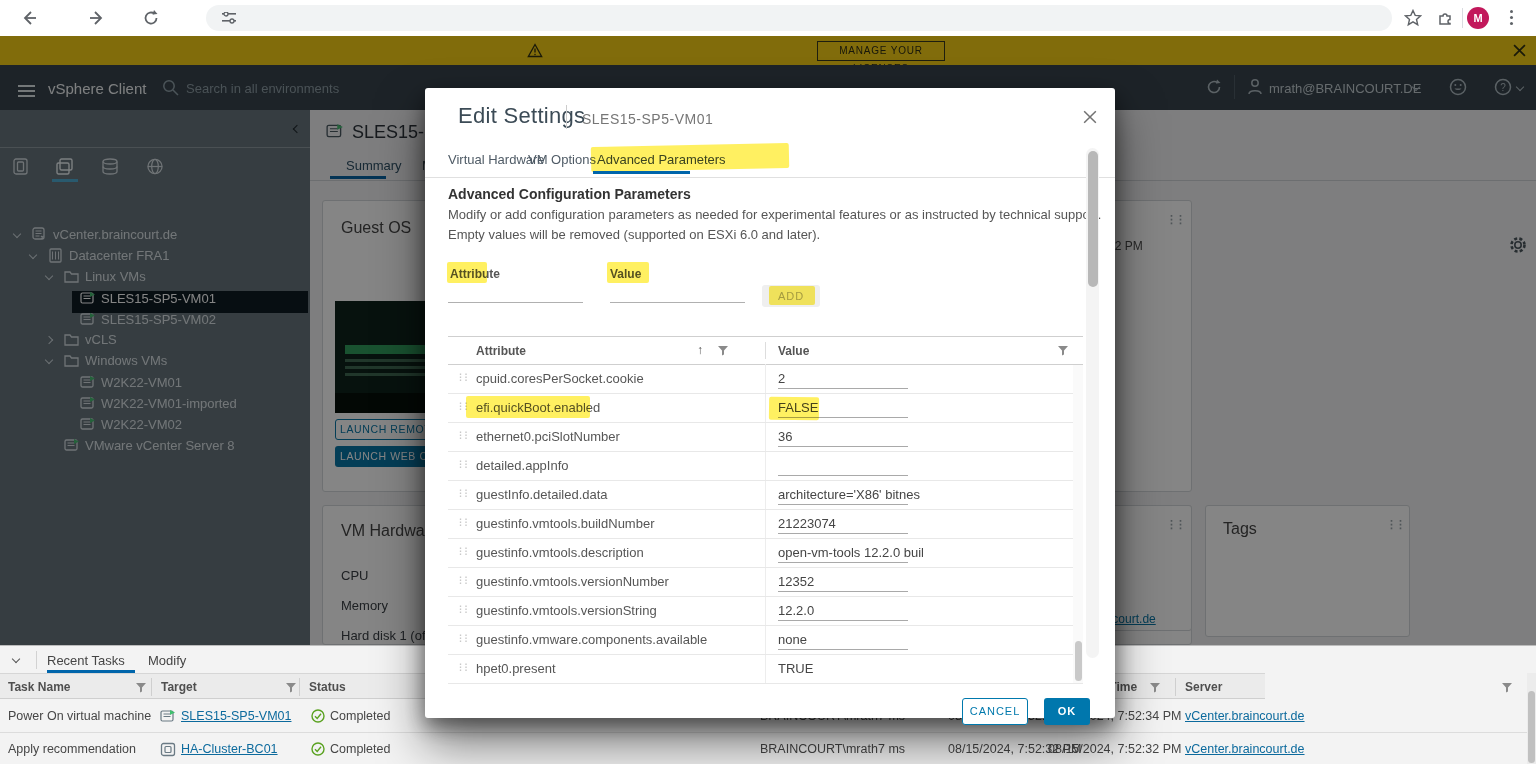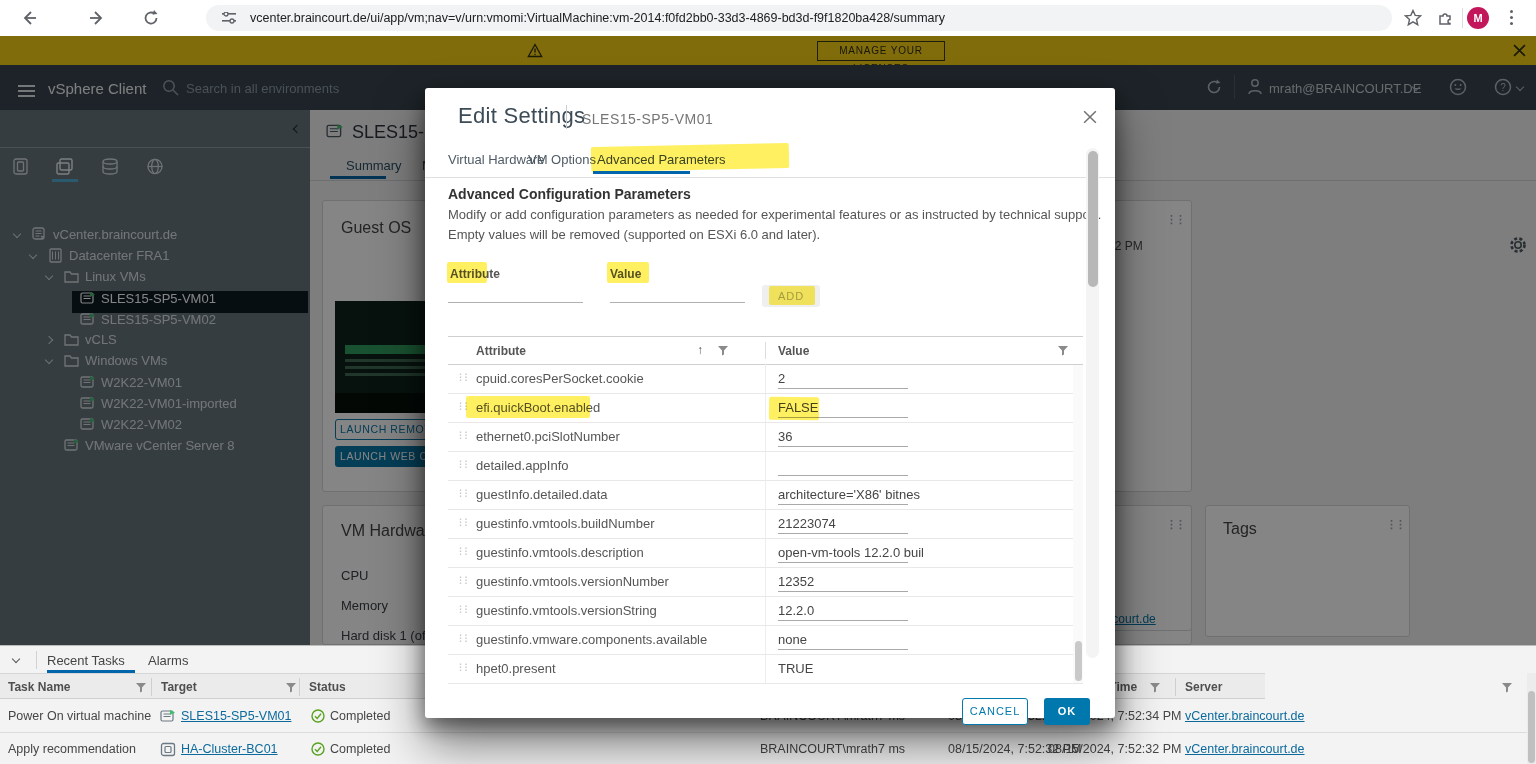--- a/index.html
+++ b/index.html
@@ -82,21 +82,20 @@
         <path d="M12 1 L15.5 5 L10.5 5.5 Z" fill="#5f6368"></path>
       </svg>
     <div id="urlpill" class="ab">
       <svg class="ab" style="left:16px;top:7px" width="14" height="12" viewBox="0 0 14 12">
           <rect x="0" y="1" width="14" height="1.6" fill="#5f6368"></rect>
           <circle cx="4" cy="2" r="2" fill="#f1f3f4" stroke="#5f6368" stroke-width="1.3"></circle>
           <rect x="0" y="8" width="14" height="1.6" fill="#5f6368"></rect>
           <circle cx="10" cy="9" r="2" fill="#f1f3f4" stroke="#5f6368" stroke-width="1.3"></circle>
         </svg>
     </div>
-    <div id="urltext" class="ab nowrap">vcenter.braincourt.de/ui/app/vm;nav=v/urn:vmomi:VirtualMachine:vm-2014:f0fd2bb0-33d3-4869-bd3d-f9f1820ba428/summary</div>
     <svg class="ab" style="left:1404px;top:9px" width="18" height="18" viewBox="0 0 18 18">
         <path d="M9 1.5 L11.2 6.4 L16.5 6.9 L12.5 10.4 L13.7 15.7 L9 12.9 L4.3 15.7 L5.5 10.4 L1.5 6.9 L6.8 6.4 Z" fill="none" stroke="#5f6368" stroke-width="1.4"></path>
       </svg>
     <svg class="ab" style="left:1437px;top:9px" width="18" height="18" viewBox="0 0 18 18">
         <path d="M3 7 h3 a2 2 0 1 1 4 0 h3 v3.5 a2 2 0 1 0 0 4 V15 H3 Z" fill="none" stroke="#5f6368" stroke-width="1.5"></path>
       </svg>
     <div class="ab" style="left:1462px;top:8px;width:1px;height:20px;background:#dadce0"></div>
     <div id="avatar" class="ab">M</div>
     <div class="ab" style="left:1510px;top:10px;width:3px;height:3px;border-radius:50%;background:#5f6368;box-shadow:0 6px 0 #5f6368,0 12px 0 #5f6368"></div>
   </div>
@@ -321,21 +320,21 @@
           <circle cx="10" cy="10" r="3.2" fill="none" stroke="#4a565e" stroke-width="1.6"></circle>
         </svg>
     </div>
   </div>
 
   <div id="tasks" class="ab">
     <div class="ab chv down" style="left:13px;top:10px;border-color:#555"></div>
     <div class="ab" style="left:36px;top:5px;width:1px;height:18px;background:#d2d2d2"></div>
     <span class="ttab ab" style="left:47px;top:7px">Recent Tasks</span>
     <div class="ab" style="left:47px;top:24px;width:88px;height:3px;background:#0065ab"></div>
-    <span class="ttab ab" style="left:148px;top:7px">Alarms</span>
+    <span class="ttab ab" style="left:148px;top:7px">Modify</span>
 
     <div id="taskhead" class="ab">
       <span class="thc" style="left:8px">Task Name</span>
       <svg class="ab" style="left:136px;top:9px" width="10" height="10" viewBox="0 0 10 10">
           <path class="funnel" d="M0 0 h10 l-4 4.5 v4 l-2 1 v-5 Z"></path>
         </svg>
       <div class="vdiv" style="left:151px;top:4px;height:18px"></div>
       <span class="thc" style="left:161px">Target</span>
       <svg class="ab" style="left:286px;top:9px" width="10" height="10" viewBox="0 0 10 10">
           <path class="funnel" d="M0 0 h10 l-4 4.5 v4 l-2 1 v-5 Z"></path>

